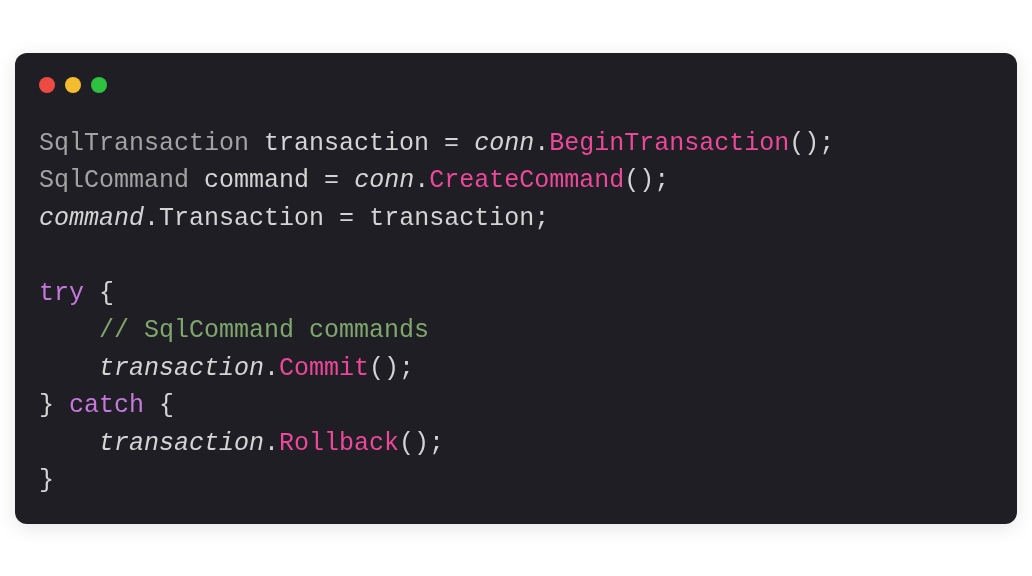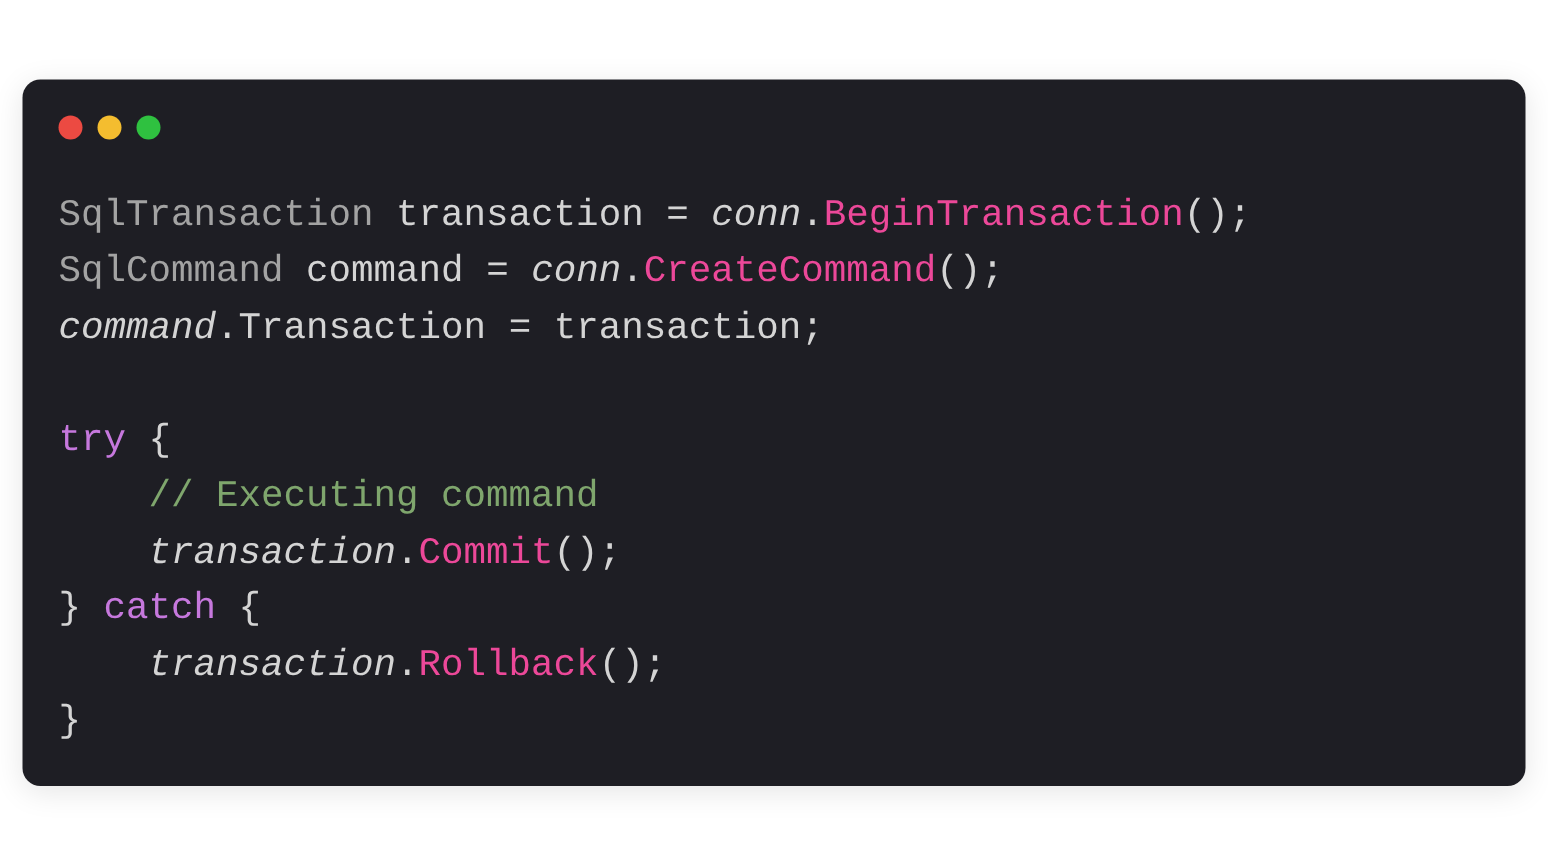--- a/index.html
+++ b/index.html
@@ -61,18 +61,18 @@
   <div class="traffic-lights">
     <div class="traffic-light red"></div>
     <div class="traffic-light yellow"></div>
     <div class="traffic-light green"></div>
   </div>
   <div class="code-block"><span><span class="type">SqlTransaction</span> <span class="variable">transaction</span> <span class="operator">=</span> <span class="object">conn</span><span class="punct">.</span><span class="method">BeginTransaction</span><span class="punct">();</span></span>
 <span><span class="type">SqlCommand</span> <span class="variable">command</span> <span class="operator">=</span> <span class="object">conn</span><span class="punct">.</span><span class="method">CreateCommand</span><span class="punct">();</span></span>
 <span><span class="object">command</span><span class="punct">.</span><span class="property">Transaction</span> <span class="operator">=</span> <span class="variable">transaction</span><span class="punct">;</span></span>
 
 <span><span class="keyword">try</span><span class="brace"> {</span></span>
-<span><span>    </span><span class="comment">// Executing command</span></span>
+<span><span>    </span><span class="comment">// SqlCommand commands</span></span>
 <span><span>    </span><span class="object">transaction</span><span class="punct">.</span><span class="method">Commit</span><span class="punct">();</span></span>
 <span><span class="brace">}</span><span class="keyword"> catch </span><span class="brace">{</span></span>
 <span><span>    </span><span class="object">transaction</span><span class="punct">.</span><span class="method">Rollback</span><span class="punct">();</span></span>
 <span><span class="brace">}</span></span></div>
 </div>
 
 </body></html>

